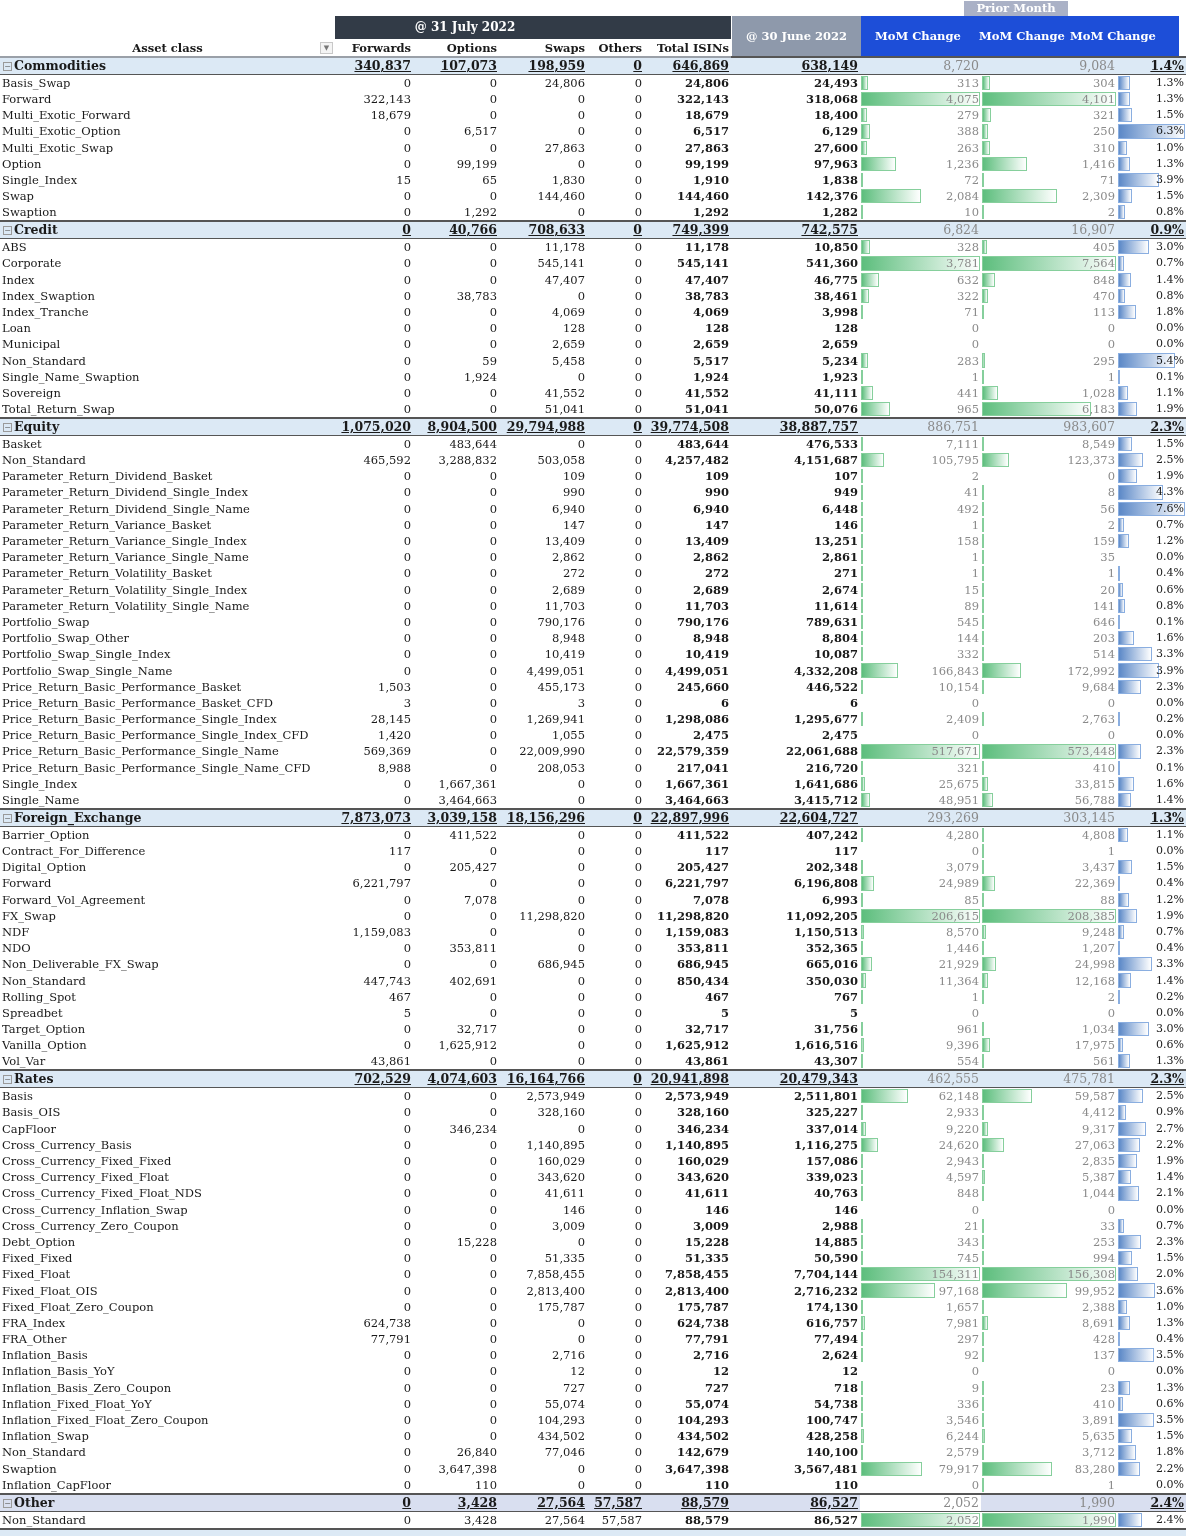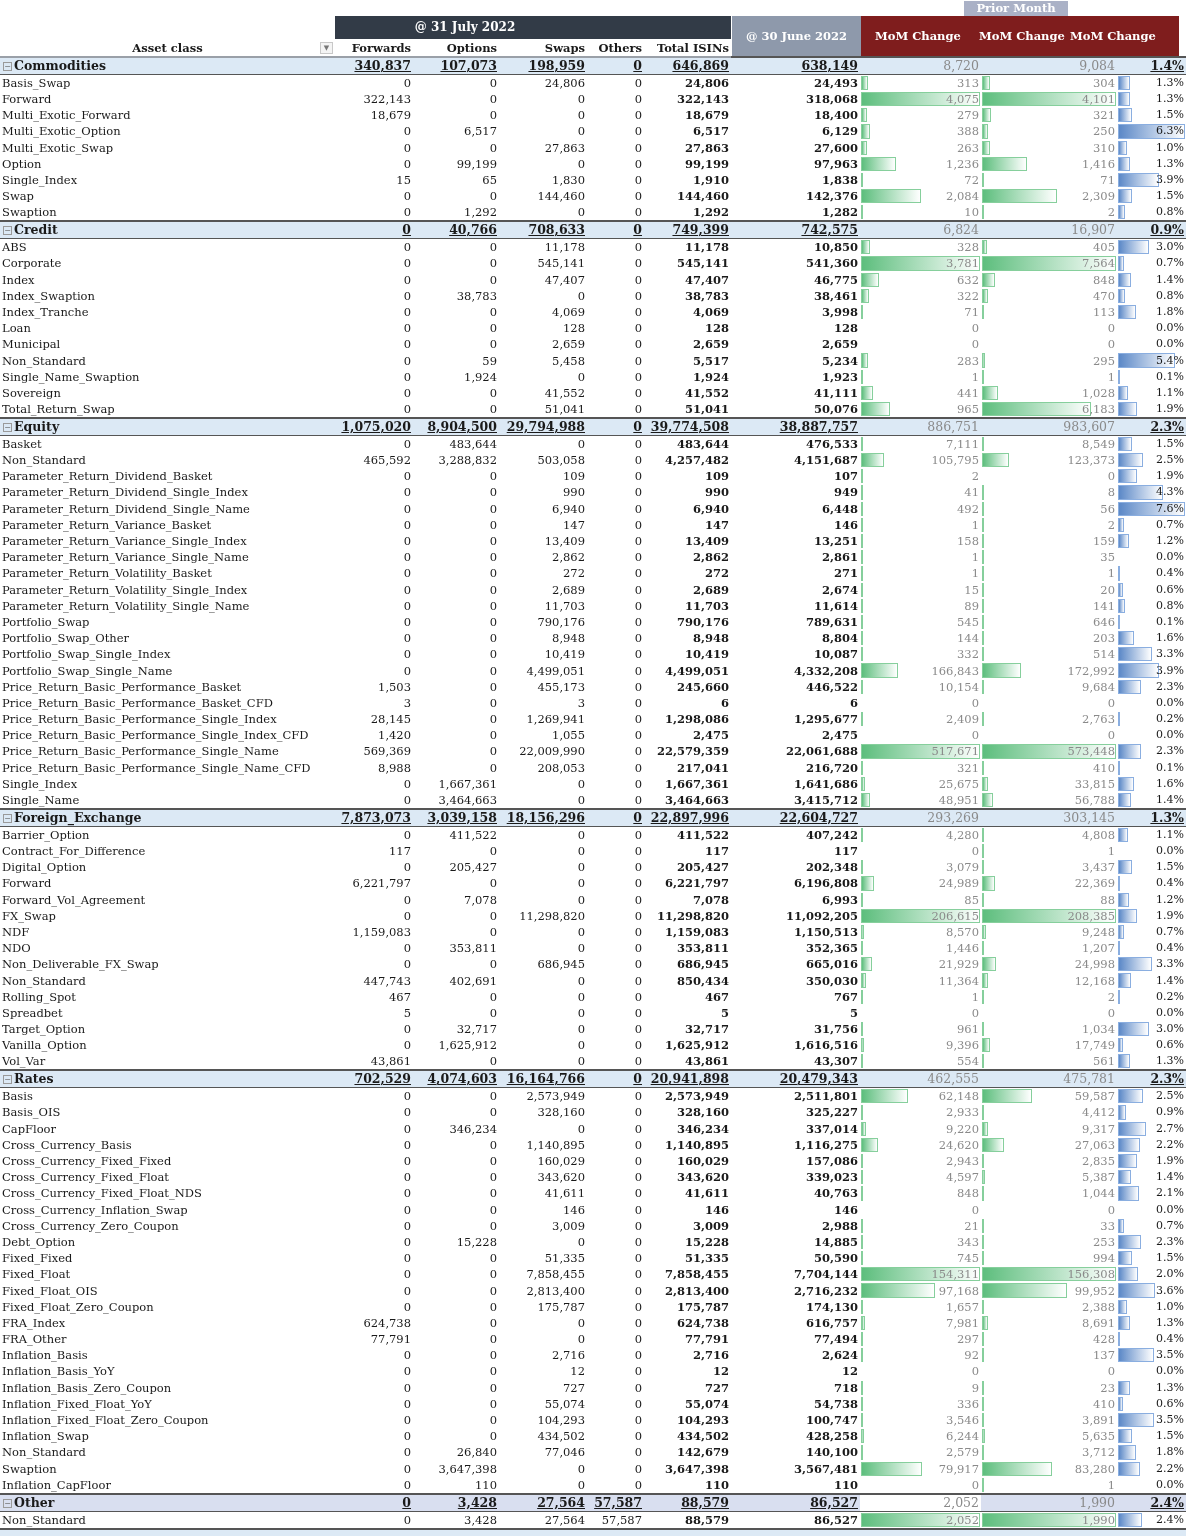--- a/index.html
+++ b/index.html
@@ -8,21 +8,21 @@
   #sheet { position: relative; width: 1186px; height: 1536px; }
 
   .hdr-band { position: absolute; }
   .hdr-dark { left: 335px; top: 16px; width: 396px; height: 23px; background: #323b47; color: #fff;
               font-size: 12px; font-weight: bold; text-align: center; line-height: 23px; padding-left: 0; }
   .hdr-dark span { position: relative; left: -68px; }
   .hdr-prior { left: 964px; top: 1px; width: 104px; height: 15px; background: #aab1c6; color: #fff;
                font-size: 11.5px; font-weight: bold; text-align: center; line-height: 15px; }
   .hdr-june { left: 732px; top: 16px; width: 129px; height: 40px; background: #8e99ab; color: #fff;
               font-size: 11.5px; font-weight: bold; text-align: center; line-height: 40px; }
-  .hdr-teal { left: 861px; top: 16px; width: 318px; height: 40px; background: #7f1d1d; }
+  .hdr-teal { left: 861px; top: 16px; width: 318px; height: 40px; background: #1d4ed8; }
   .hdr-teal .c { position: absolute; top: 0; height: 40px; line-height: 40px; color: #fff; font-size: 11.5px; font-weight: bold; }
 
   table.pivot { position: absolute; left: 0; top: 40px; border-collapse: collapse; table-layout: fixed; width: 1186px; }
   table.pivot td, table.pivot th { white-space: nowrap; overflow: visible; padding: 0 2px; font-size: 11.5px; line-height: 16px; height: 16.2px; }
   th { font-weight: bold; text-align: right; vertical-align: bottom; }
   th.label-hdr { text-align: center; position: relative; }
   th.label-hdr .filter { position: absolute; right: 2px; bottom: 2px; width: 13px; height: 12px; border: 1px solid #c8c8c8; background: #f4f4f4; font-size: 7px; line-height: 10px; text-align: center; color: #777; }
   tr.colhdr th { border-bottom: 2px solid #9aa0a8; height: 16px; }
   tr.colhdr th.teal, tr.colhdr th.june { border-bottom: none; }
 
@@ -815,21 +815,21 @@
         </tr>
         <tr class="detail">
           <td class="lbl"><span>Vanilla_Option</span></td>
           <td class="num"><span class="v">0</span></td>
           <td class="num"><span class="v">1,625,912</span></td>
           <td class="num"><span class="v">0</span></td>
           <td class="num"><span class="v">0</span></td>
           <td class="num bold"><span class="v">1,625,912</span></td>
           <td class="num bold june-col"><span class="v">1,616,516</span></td>
           <td class="num grey mom1 barcell"><span class="bar green" style="width: calc(4.5% - 2px);"></span><span class="v">9,396</span></td>
-          <td class="num grey barcell"><span class="bar green" style="width: calc(7.1% - 2px);"></span><span class="v">17,749</span></td>
+          <td class="num grey barcell"><span class="bar green" style="width: calc(7.1% - 2px);"></span><span class="v">17,975</span></td>
           <td class="num barcell" style="font-size: 11px;"><span class="bar blue" style="width: calc(9.5% - 2px);"></span><span class="v">0.6%</span></td>
         </tr>
         <tr class="detail">
           <td class="lbl"><span>Vol_Var</span></td>
           <td class="num"><span class="v">43,861</span></td>
           <td class="num"><span class="v">0</span></td>
           <td class="num"><span class="v">0</span></td>
           <td class="num"><span class="v">0</span></td>
           <td class="num bold"><span class="v">43,861</span></td>
           <td class="num bold june-col"><span class="v">43,307</span></td>

